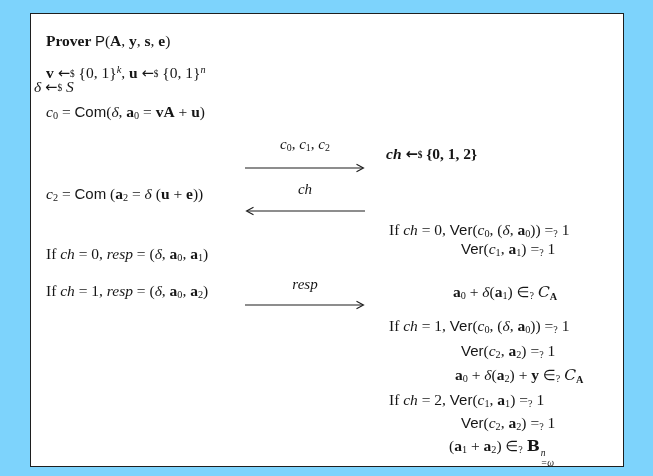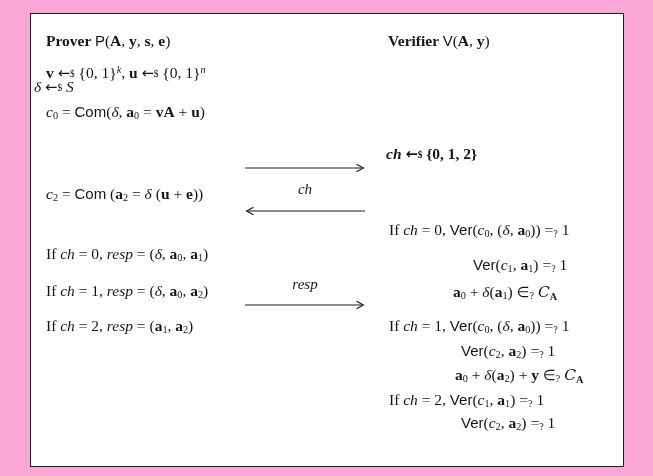--- a/index.html
+++ b/index.html
@@ -1,20 +1,20 @@
 <!DOCTYPE html>
 <html><head>
 <meta charset="utf-8">
 <style>
   html, body { margin: 0; padding: 0; background: #ffffff; }
   .canvas {
     position: relative;
     width: 653px;
     height: 476px;
-    background: #f9a8d4;
+    background: #7dd3fc;
     overflow: hidden;
     font-family: "Liberation Serif", "DejaVu Serif", serif;
     color: #161616;
   }
   .box {
     position: absolute;
     left: 30px; top: 13px;
     width: 592px; height: 452px;
     border: 1.5px solid #1e1e1e;
     background: #ffffff;
@@ -58,33 +58,36 @@
 <div class="canvas">
   <div class="box"></div>
 
   <div class="line" style="left:46px; top:32px;"><span class="t-b">Prover </span><span class="t-s">P</span><span class="t-r">(</span><span class="t-b">A</span><span class="t-r">, </span><span class="t-b">y</span><span class="t-r">, </span><span class="t-b">s</span><span class="t-r">, </span><span class="t-b">e</span><span class="t-r">)</span></div>
   <div class="line" style="left:46px; top:64px;"><span class="t-b">v </span><span class="t-y">←</span><span class="t-d">$</span><span class="t-r"> {0, 1}</span><span class="t-sp">k</span><span class="t-r">, </span><span class="t-b">u </span><span class="t-y">←</span><span class="t-d">$</span><span class="t-r"> {0, 1}</span><span class="t-sp">n</span></div>
   <div class="line" style="left:34px; top:78px;"><span class="t-i">δ </span><span class="t-y">←</span><span class="t-d">$</span><span class="t-i"> S</span></div>
   <div class="line" style="left:46px; top:103px;"><span class="t-i">c</span><span class="t-sb">0</span><span class="t-r"> = </span><span class="t-s">Com</span><span class="t-r">(</span><span class="t-i">δ</span><span class="t-r">, </span><span class="t-b">a</span><span class="t-sb">0</span><span class="t-r"> = </span><span class="t-b">vA</span><span class="t-r"> + </span><span class="t-b">u</span><span class="t-r">)</span></div>
   <div class="line" style="left:46px; top:185px;"><span class="t-i">c</span><span class="t-sb">2</span><span class="t-r"> = </span><span class="t-s">Com</span><span class="t-r"> (</span><span class="t-b">a</span><span class="t-sb">2</span><span class="t-r"> = </span><span class="t-i">δ </span><span class="t-r">(</span><span class="t-b">u</span><span class="t-r"> + </span><span class="t-b">e</span><span class="t-r">))</span></div>
   <div class="line" style="left:46px; top:245px;"><span class="t-r">If </span><span class="t-i">ch</span><span class="t-r"> = 0, </span><span class="t-i">resp</span><span class="t-r"> = (</span><span class="t-i">δ</span><span class="t-r">, </span><span class="t-b">a</span><span class="t-sb">0</span><span class="t-r">, </span><span class="t-b">a</span><span class="t-sb">1</span><span class="t-r">)</span></div>
   <div class="line" style="left:46px; top:282px;"><span class="t-r">If </span><span class="t-i">ch</span><span class="t-r"> = 1, </span><span class="t-i">resp</span><span class="t-r"> = (</span><span class="t-i">δ</span><span class="t-r">, </span><span class="t-b">a</span><span class="t-sb">0</span><span class="t-r">, </span><span class="t-b">a</span><span class="t-sb">2</span><span class="t-r">)</span></div>
-  <div class="line" style="left:46px; top:317px;"><span class="t-r">If </span><span class="t-i">ch</span><span class="t-r"> = 2, </span><span class="t-i">resp</span><span class="t-r"> = (</span><span class="t-b">a</span><span class="t-sb">1</span><span class="t-r">, </span><span class="t-b">a</span><span class="t-sb">2</span><span class="t-r">)</span></div>
 
-  <div class="line" style="left:388px; top:32px;"><span class="t-b">Verifier </span><span class="t-s">V</span><span class="t-r">(</span><span class="t-b">A</span><span class="t-r">, </span><span class="t-b">y</span><span class="t-r">)</span></div>
   <div class="line" style="left:386px; top:145px;font-weight:bold;"><span class="t-i">ch </span><span class="t-y">←</span><span class="t-d">$</span><span class="t-r"> {0, 1, 2}</span></div>
   <div class="line" style="left:389px; top:221px;"><span class="t-r">If </span><span class="t-i">ch</span><span class="t-r"> = 0, </span><span class="t-s">Ver</span><span class="t-r">(</span><span class="t-i">c</span><span class="t-sb">0</span><span class="t-r">, (</span><span class="t-i">δ</span><span class="t-r">, </span><span class="t-b">a</span><span class="t-sb">0</span><span class="t-r">)) </span><span class="t-r">=</span><span class="t-sb">?</span><span class="t-r"> 1</span></div>
-  <div class="line" style="left:461px; top:256px;margin-left:12px;"><span class="t-s">Ver</span><span class="t-r">(</span><span class="t-i">c</span><span class="t-sb">1</span><span class="t-r">, </span><span class="t-b">a</span><span class="t-sb">1</span><span class="t-r">) </span><span class="t-r">=</span><span class="t-sb">?</span><span class="t-r"> 1</span></div>
+  <div class="line" style="left:461px; top:240px;"><span class="t-s">Ver</span><span class="t-r">(</span><span class="t-i">c</span><span class="t-sb">1</span><span class="t-r">, </span><span class="t-b">a</span><span class="t-sb">1</span><span class="t-r">) </span><span class="t-r">=</span><span class="t-sb">?</span><span class="t-r"> 1</span></div>
   <div class="line" style="left:453px; top:283px;"><span class="t-b">a</span><span class="t-sb">0</span><span class="t-r"> + </span><span class="t-i">δ</span><span class="t-r">(</span><span class="t-b">a</span><span class="t-sb">1</span><span class="t-r">) </span><span class="t-y">∈</span><span class="t-sb">?</span><span class="t-r"> </span><span class="t-cal">C</span><span class="t-sbb">A</span></div>
   <div class="line" style="left:389px; top:317px;"><span class="t-r">If </span><span class="t-i">ch</span><span class="t-r"> = 1, </span><span class="t-s">Ver</span><span class="t-r">(</span><span class="t-i">c</span><span class="t-sb">0</span><span class="t-r">, (</span><span class="t-i">δ</span><span class="t-r">, </span><span class="t-b">a</span><span class="t-sb">0</span><span class="t-r">)) </span><span class="t-r">=</span><span class="t-sb">?</span><span class="t-r"> 1</span></div>
   <div class="line" style="left:461px; top:342px;"><span class="t-s">Ver</span><span class="t-r">(</span><span class="t-i">c</span><span class="t-sb">2</span><span class="t-r">, </span><span class="t-b">a</span><span class="t-sb">2</span><span class="t-r">) </span><span class="t-r">=</span><span class="t-sb">?</span><span class="t-r"> 1</span></div>
   <div class="line" style="left:455px; top:366px;"><span class="t-b">a</span><span class="t-sb">0</span><span class="t-r"> + </span><span class="t-i">δ</span><span class="t-r">(</span><span class="t-b">a</span><span class="t-sb">2</span><span class="t-r">) + </span><span class="t-b">y</span><span class="t-r"> </span><span class="t-y">∈</span><span class="t-sb">?</span><span class="t-r"> </span><span class="t-cal">C</span><span class="t-sbb">A</span></div>
   <div class="line" style="left:389px; top:391px;"><span class="t-r">If </span><span class="t-i">ch</span><span class="t-r"> = 2, </span><span class="t-s">Ver</span><span class="t-r">(</span><span class="t-i">c</span><span class="t-sb">1</span><span class="t-r">, </span><span class="t-b">a</span><span class="t-sb">1</span><span class="t-r">) </span><span class="t-r">=</span><span class="t-sb">?</span><span class="t-r"> 1</span></div>
   <div class="line" style="left:461px; top:414px;"><span class="t-s">Ver</span><span class="t-r">(</span><span class="t-i">c</span><span class="t-sb">2</span><span class="t-r">, </span><span class="t-b">a</span><span class="t-sb">2</span><span class="t-r">) </span><span class="t-r">=</span><span class="t-sb">?</span><span class="t-r"> 1</span></div>
+  <div class="line" style="left:449px; top:437px;"><span class="t-r">(</span><span class="t-b">a</span><span class="t-sb">1</span><span class="t-r"> + </span><span class="t-b">a</span><span class="t-sb">2</span><span class="t-r">) </span><span class="t-y">∈</span><span class="t-sb">?</span><span class="t-r"> </span><span class="t-frak">B</span><span class="t-stk">
+        <span class="stk-top">n</span>
+        <span class="stk-bot">=ω</span>
+      </span></div>
 
+  <div class="arrow-label" style="left:244px; top:136px;"><span class="t-i">c</span><span class="t-sb">0</span><span class="t-r">, </span><span class="t-i">c</span><span class="t-sb">1</span><span class="t-r">, </span><span class="t-i">c</span><span class="t-sb">2</span></div>
   <div class="arrow" style="left:244px; top:159px;">
     <svg width="122" height="10" viewBox="0 0 122 10">
       <path d="M1 5 H119" stroke="#1c1c1c" stroke-width="1.1" fill="none"></path>
       <path d="M112.5 1.3 L119.5 5 L112.5 8.7" stroke="#1c1c1c" stroke-width="1.1" fill="none"></path>
     </svg>
   </div>
 
   <div class="arrow-label" style="left:244px; top:181px;"><span class="t-i">ch</span></div>
   <div class="arrow" style="left:244px; top:202px;">
     <svg width="122" height="10" viewBox="0 0 122 10">

